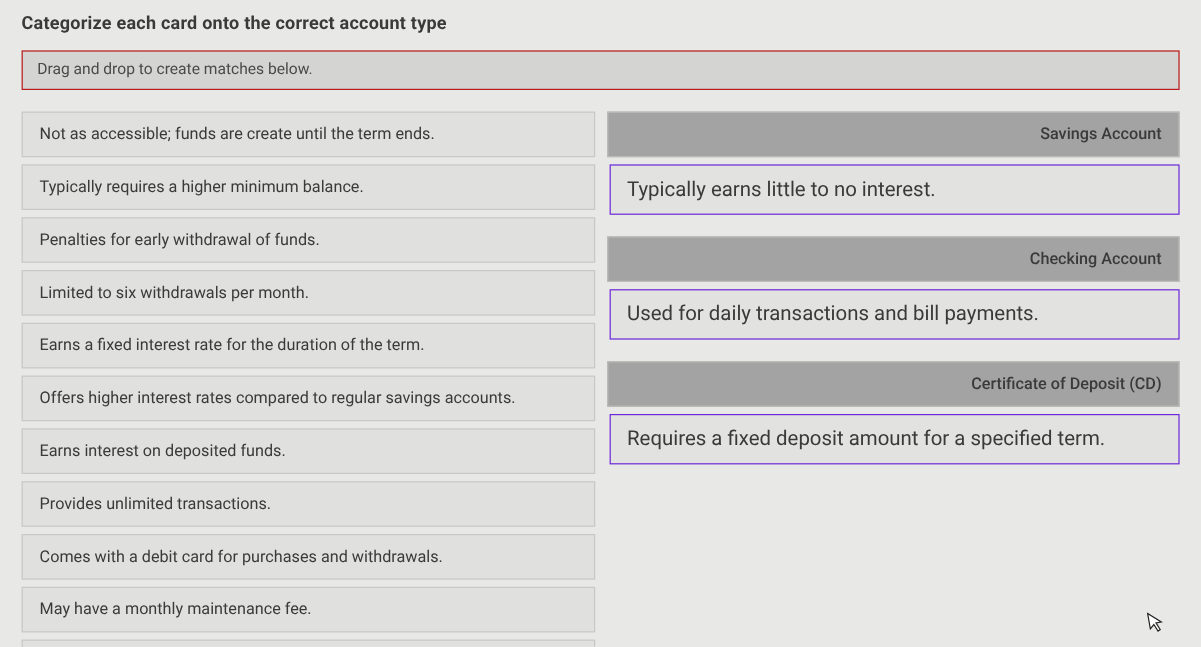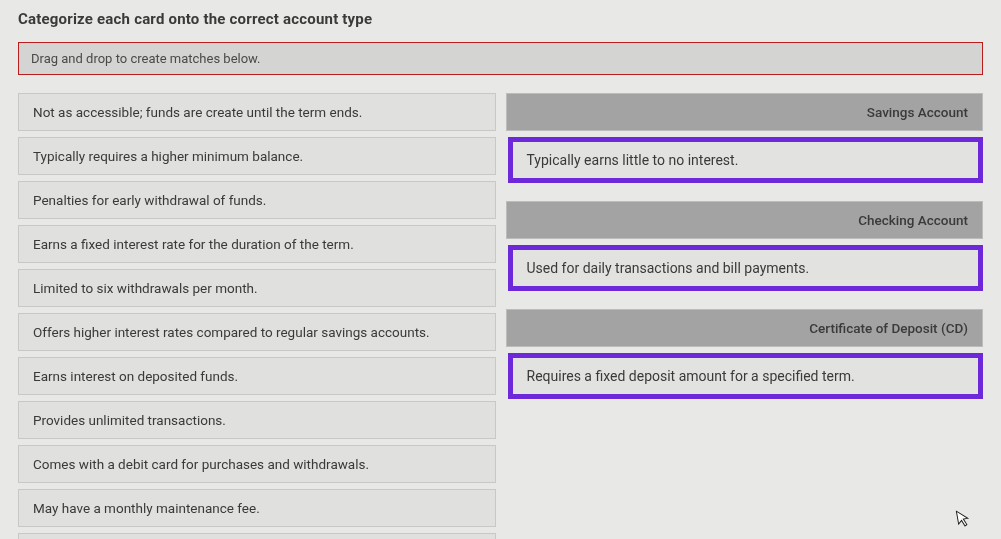--- a/index.html
+++ b/index.html
@@ -66,23 +66,23 @@
       color: #3a3a3a;
       text-align: right;
       min-height: 34px;
       display: flex;
       align-items: center;
       justify-content: flex-end;
       font-weight: 500;
     }
     .dropped-card {
       background: #e2e2e0;
-      border: 5px solid #6d28d9;
+      border: 1px solid #6d28d9;
       padding: 10px 14px;
-      font-size: 14px;
+      font-size: 17px;
       color: #3a3a3a;
       min-height: 34px;
       display: flex;
       align-items: center;
       margin-left: 2px;
     }
     .spacer {
       height: 6px;
     }
     .cursor {
@@ -100,22 +100,22 @@
 <h1 class="page-title">Categorize each card onto the correct account type</h1>
 
 <div class="instruction-bar">Drag and drop to create matches below.</div>
 
 <div class="content-area">
 
   <div class="left-col">
     <div class="card">Not as accessible; funds are create until the term ends.</div>
     <div class="card">Typically requires a higher minimum balance.</div>
     <div class="card">Penalties for early withdrawal of funds.</div>
+    <div class="card">Limited to six withdrawals per month.</div>
     <div class="card">Earns a fixed interest rate for the duration of the term.</div>
-    <div class="card">Limited to six withdrawals per month.</div>
     <div class="card">Offers higher interest rates compared to regular savings accounts.</div>
     <div class="card">Earns interest on deposited funds.</div>
     <div class="card">Provides unlimited transactions.</div>
     <div class="card">Comes with a debit card for purchases and withdrawals.</div>
     <div class="card">May have a monthly maintenance fee.</div>
     <div class="card">No debit card or check-writing capabilities.</div>
   </div>
 
   <div class="right-col">
 

